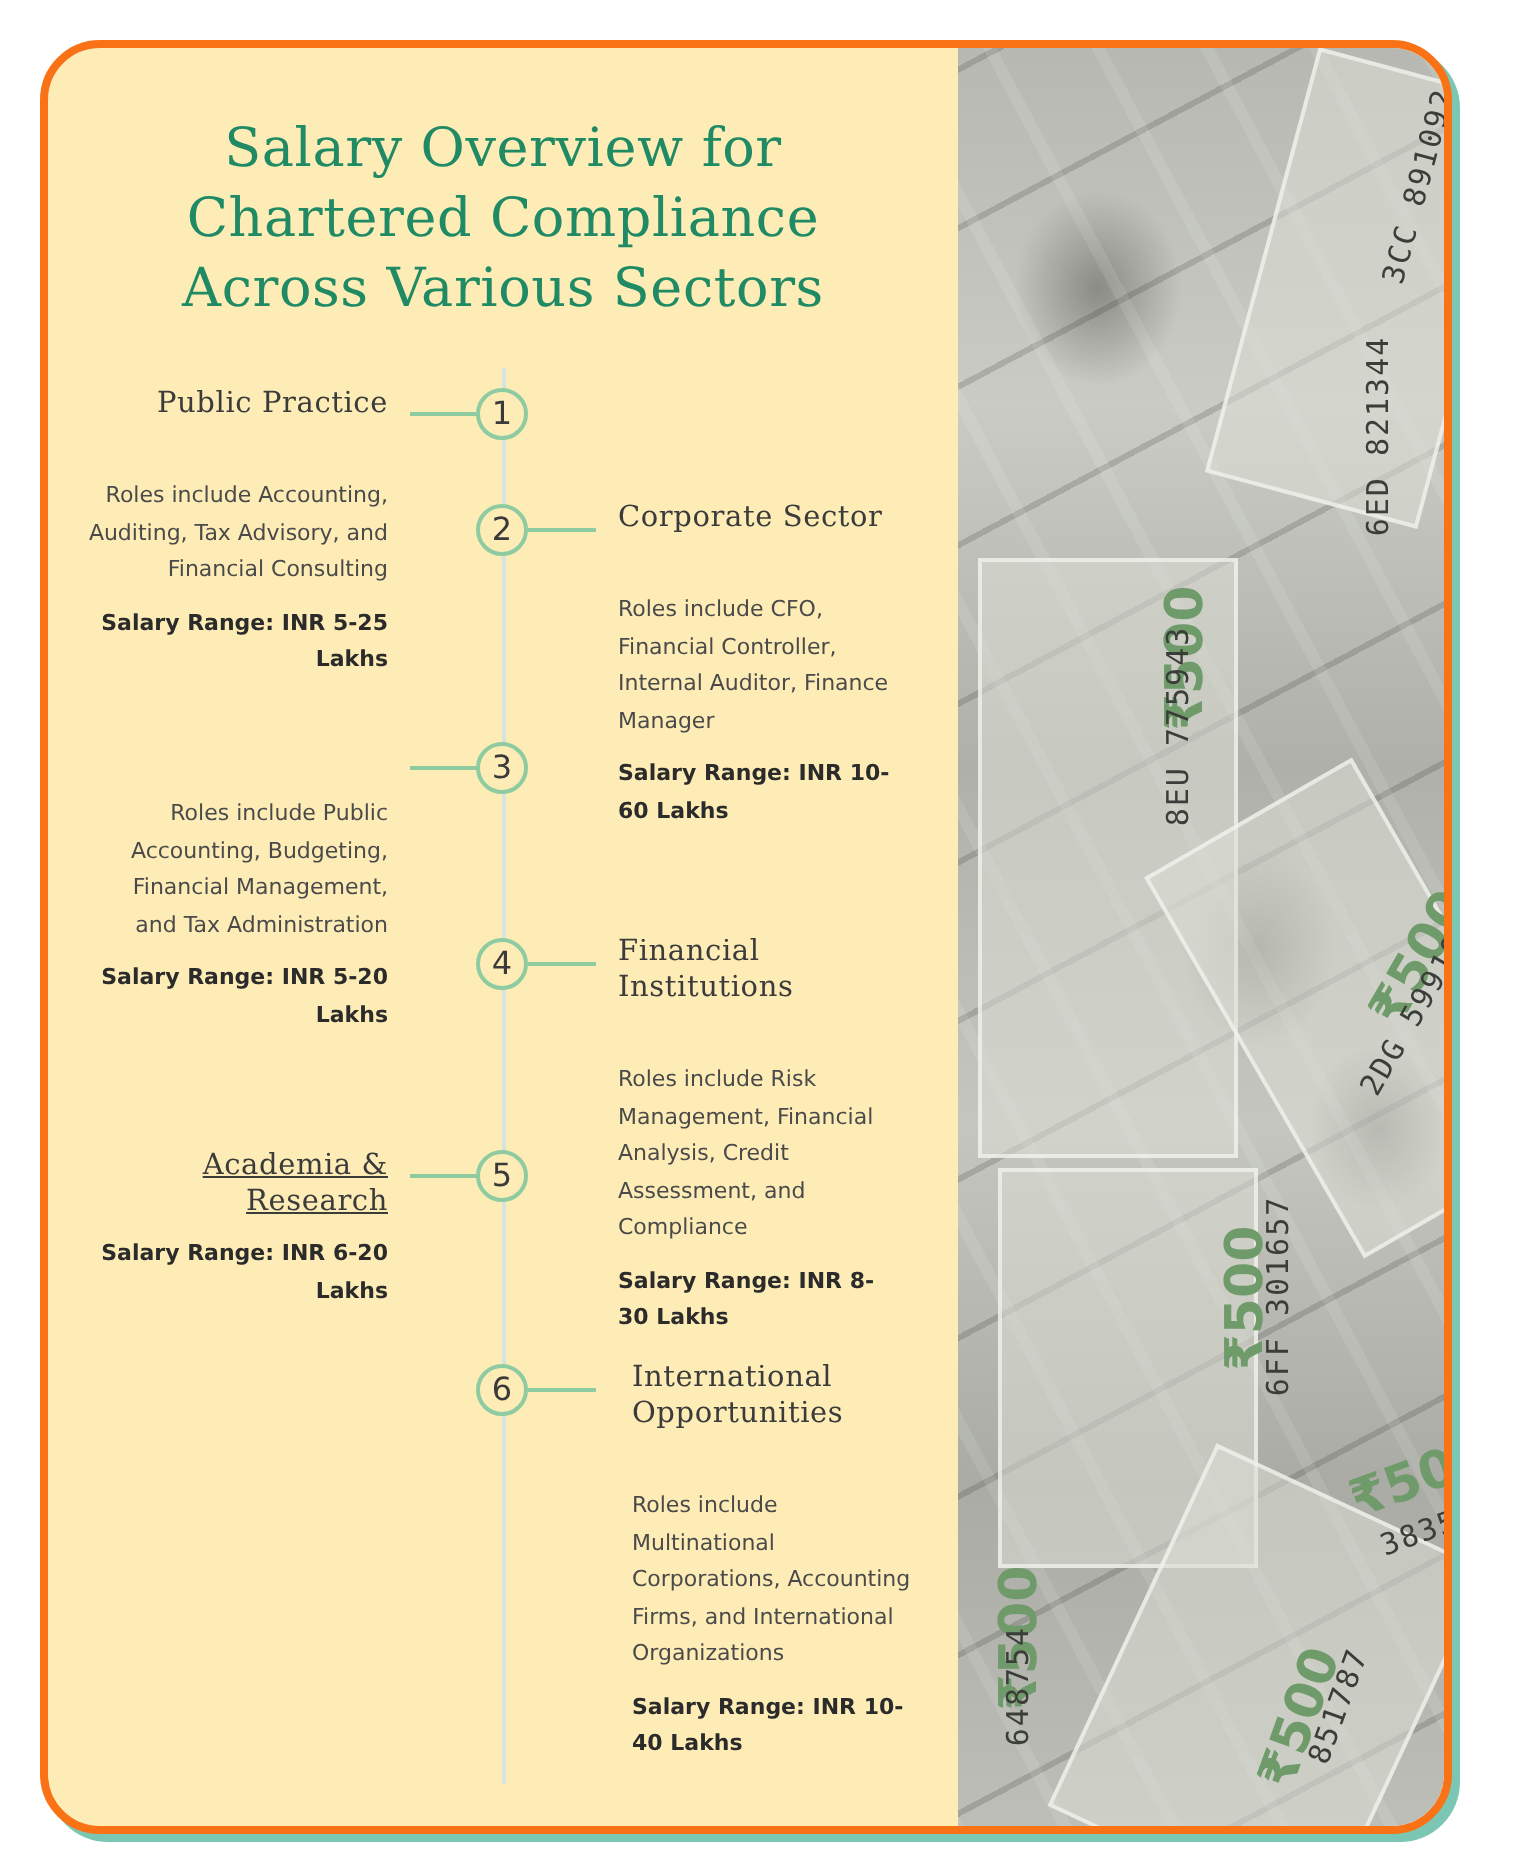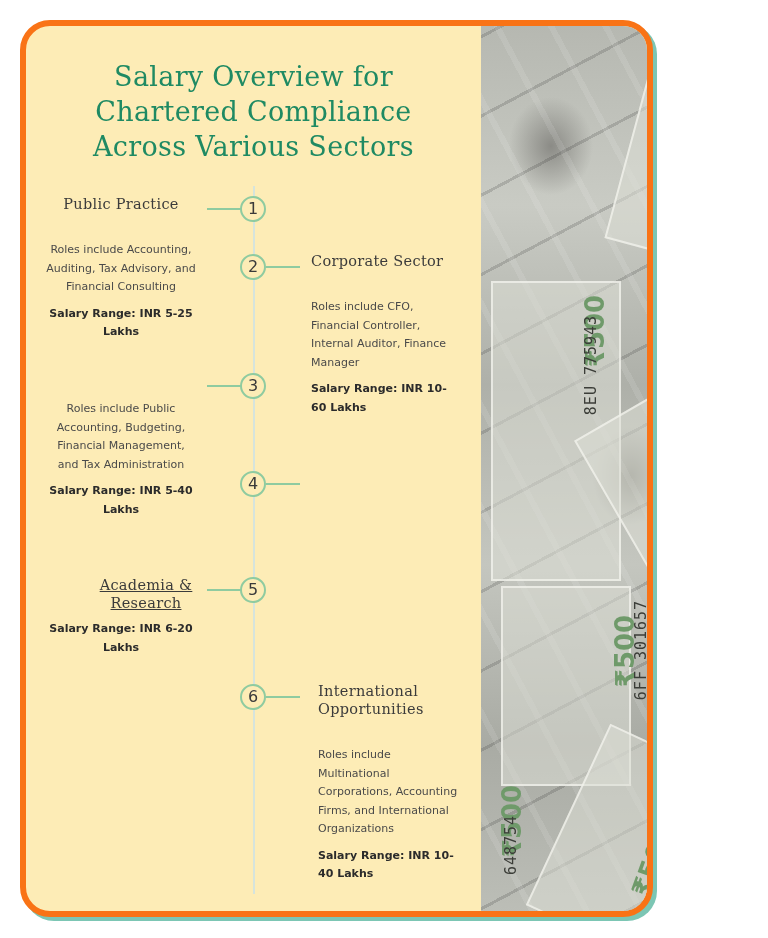--- a/index.html
+++ b/index.html
@@ -2,24 +2,24 @@
 <html><head>
   <meta charset="utf-8">
   <style>
     * { box-sizing: border-box; margin: 0; padding: 0; }
     html, body { width: 768px; height: 938px; background: #ffffff; overflow: hidden; }
     body { position: relative; font-family: "Liberation Sans", sans-serif; }
 
     .card {
       position: absolute;
       left: 20px; top: 20px;
-      width: 633px; height: 897px;
+      width: 706px; height: 897px;
       border-radius: 30px;
       background: #fdecb6;
-      border: 6px solid #f97316;
+      border: 4px solid #f97316;
       box-shadow: 4px 4px 0 0 #7cc6b4;
       overflow: hidden;
     }
 
     .photo {
       position: absolute;
       left: 455px; top: 0;
       width: 275px; height: 897px;
       background:
         repeating-linear-gradient(62deg, rgba(255,255,255,0.10) 0 6px, rgba(0,0,0,0) 6px 48px),
@@ -83,21 +83,21 @@
       color: #3a3a3a;
     }
     .connector {
       position: absolute;
       height: 2px;
       background: #8fcba0;
       width: 34px;
     }
 
     .entry { position: absolute; width: 150px; }
-    .entry.left { text-align: center; }
+    .entry.left { text-align: right; }
     .entry.right { text-align: left; width: 140px; }
     .entry-title {
       font-family: "DejaVu Serif", serif;
       font-size: 14.5px;
       line-height: 18px;
       color: #3b3b3b;
       letter-spacing: 0.3px;
     }
     .entry-desc {
       margin-top: 28px;
@@ -141,25 +141,30 @@
   <div class="entry right" style="left:285px; top:226px;">
     <div class="entry-title">Corporate Sector</div>
     <div class="entry-desc">Roles include CFO, Financial Controller, Internal Auditor, Finance Manager</div>
     <div class="entry-salary">Salary Range: INR 10-60 Lakhs</div>
   </div>
 
   <div class="connector" style="left:181px; top:359px;"></div>
   <div class="node" style="left:214px; top:347px;">3</div>
   <div class="entry left" style="left:20px; top:346px;">
     <div class="entry-desc">Roles include Public Accounting, Budgeting, Financial Management, and Tax Administration</div>
-    <div class="entry-salary">Salary Range: INR 5-40 Lakhs</div>
+    <div class="entry-salary">Salary Range: INR 5-20 Lakhs</div>
   </div>
 
   <div class="connector" style="left:240px; top:457px;"></div>
   <div class="node" style="left:214px; top:445px;">4</div>
+  <div class="entry right" style="left:285px; top:443px;">
+    <div class="entry-title" style="width:100px;">Financial Institutions</div>
+    <div class="entry-desc">Roles include Risk Management, Financial Analysis, Credit Assessment, and Compliance</div>
+    <div class="entry-salary">Salary Range: INR 8-30 Lakhs</div>
+  </div>
 
   <div class="connector" style="left:181px; top:563px;"></div>
   <div class="node" style="left:214px; top:551px;">5</div>
   <div class="entry left" style="left:20px; top:550px;">
     <div class="entry-title" style="padding-left:50px;text-decoration:underline;">Academia &amp; Research</div>
     <div class="entry-salary">Salary Range: INR 6-20 Lakhs</div>
   </div>
 
   <div class="connector" style="left:240px; top:670px;"></div>
   <div class="node" style="left:214px; top:658px;">6</div>

